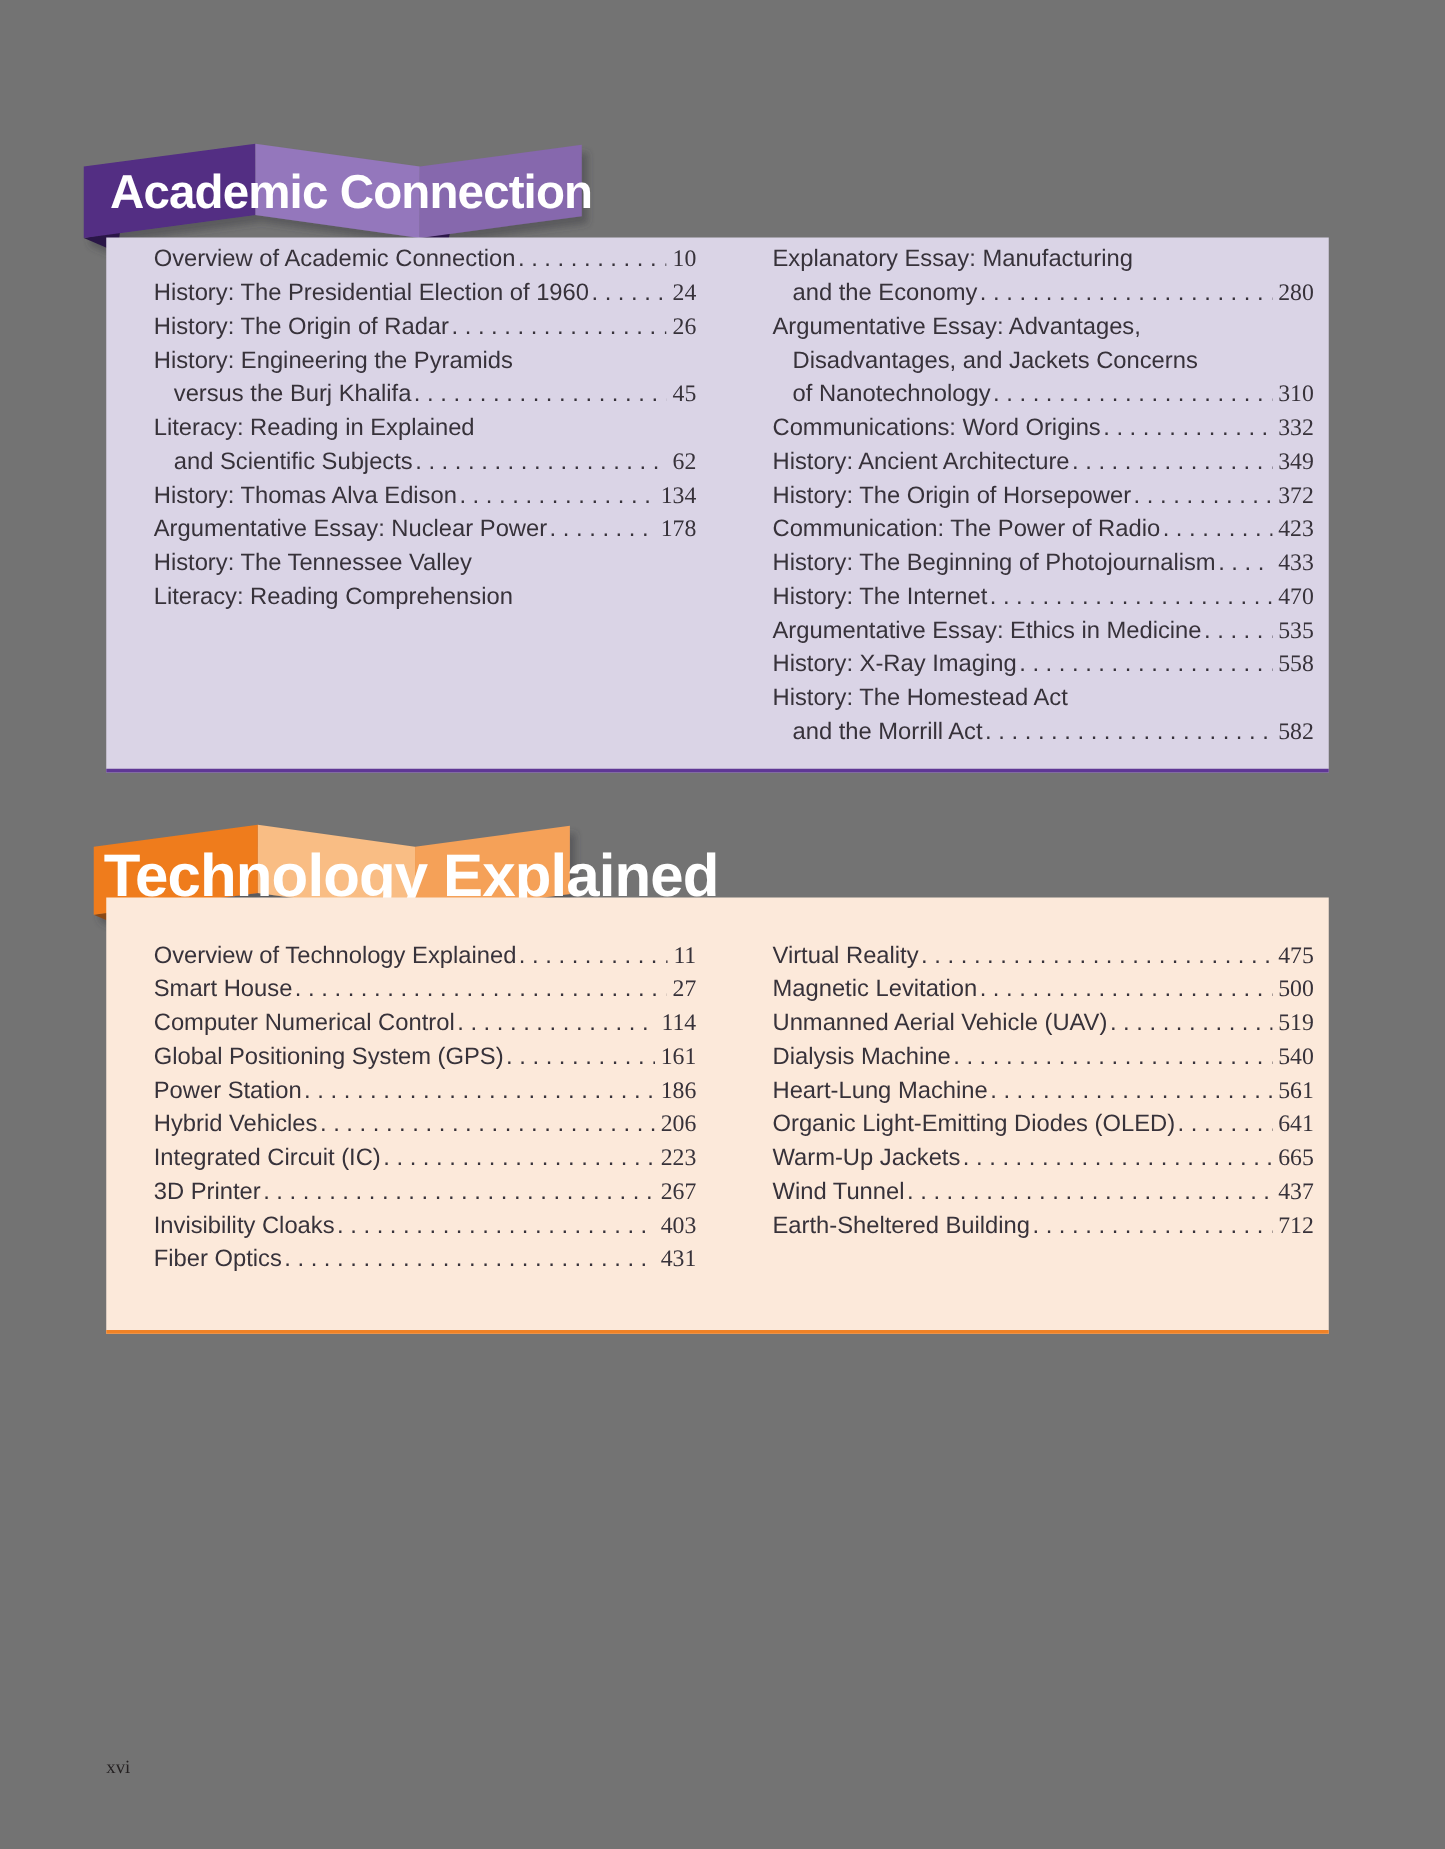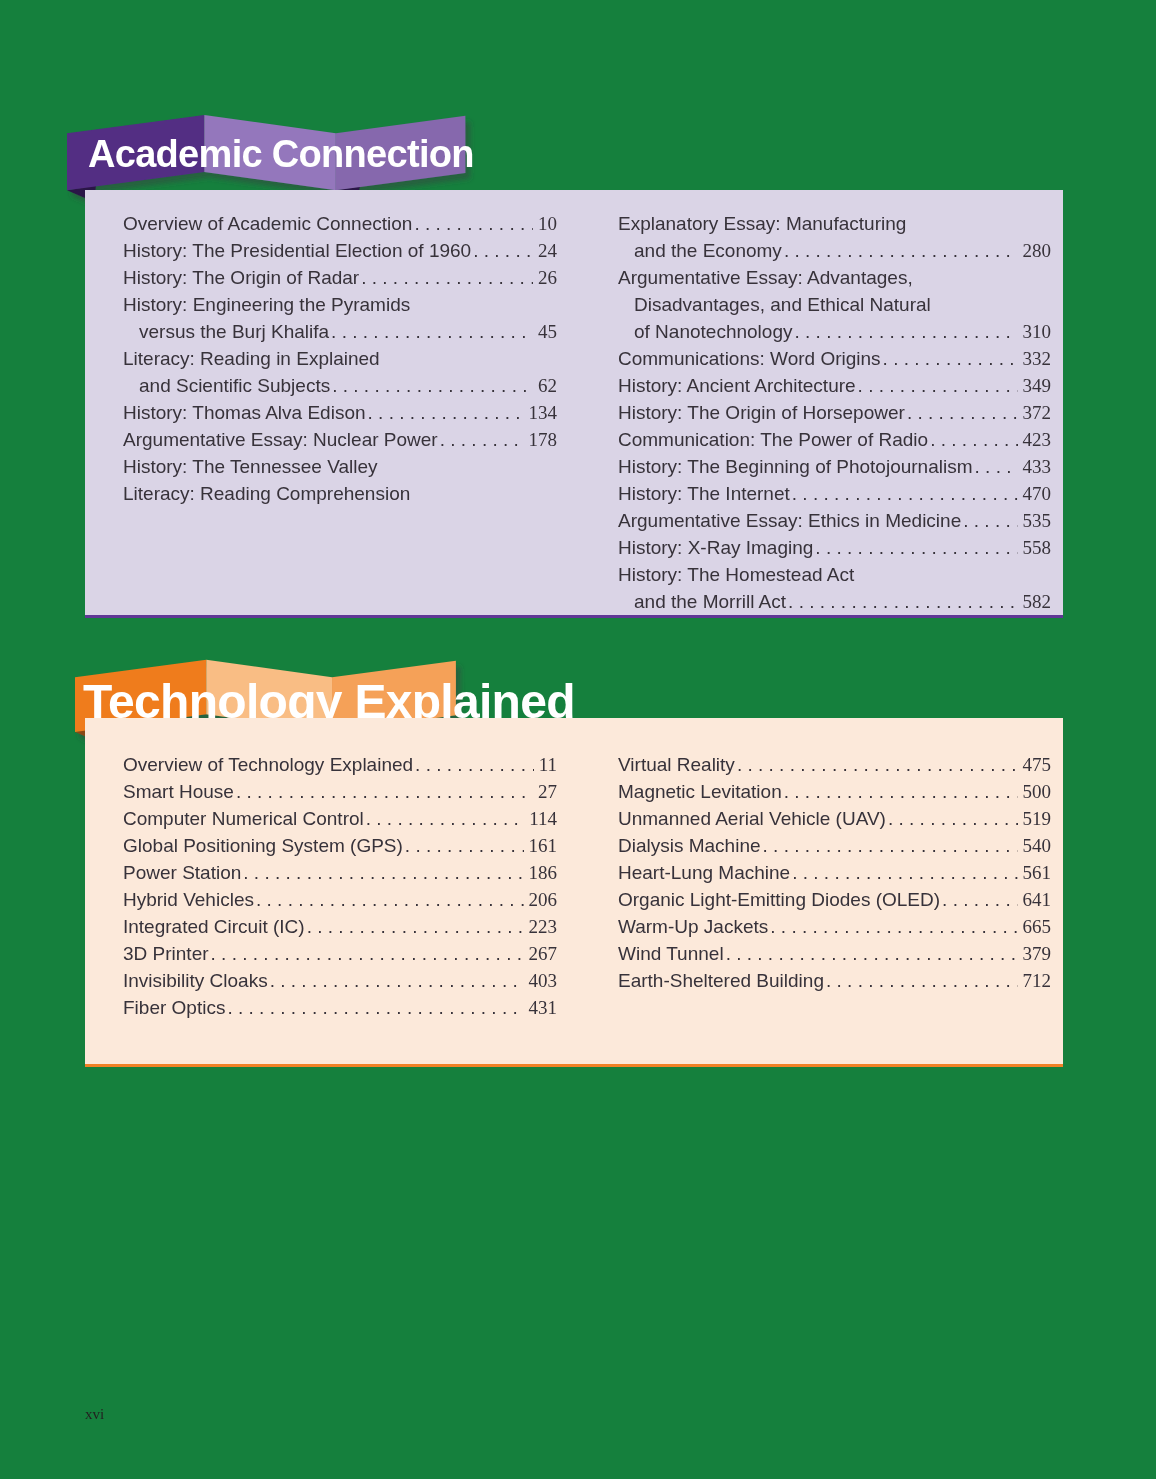--- a/index.html
+++ b/index.html
@@ -1,19 +1,19 @@
 <!DOCTYPE html>
 <html><head>
 <meta charset="utf-8">
 <style>
   html,body { margin:0; padding:0; background:#ffffff; }
   #canvas {
     position:relative;
     width:1156px; height:1479px;
-    background:#15803d;
+    background:#737373;
     font-family:"Liberation Sans", sans-serif;
     overflow:hidden;
   }
 
   
   .banner { position:absolute; }
   .banner svg { display:block; overflow:visible; }
   .banner-0 { left:67px; top:112px; }
   .banner-0 svg { width:410px; height:97px; }
   .banner-1 { left:75px; top:657px; }
@@ -40,21 +40,21 @@
     position:absolute;
     left:85px;
     width:978px;
     box-sizing:border-box;
     background:var(--panel-bg);
     border-bottom:3px solid var(--panel-border);
     display:flex;
     padding-left:38px;
     padding-right:12px;
   }
-  .panel-0 { top:190px; height:428px; padding-top:20px; }
+  .panel-0 { top:190px; height:428px; padding-top:4px; }
   .panel-1 { top:718px; height:349px; padding-top:33px; }
 
   .col { min-width:0; }
   .col-0 { flex:0 0 434px; margin-right:61px; }
   .col-1 { flex:1 1 auto; }
 
   .entry { color:var(--text); font-size:19px; line-height:27px; }
   .line  { display:flex; align-items:baseline; }
   .line.cont { padding-left:16px; }
   .t  { white-space:nowrap; flex:0 0 auto; }
@@ -179,21 +179,21 @@
               <span class="t">and the Economy</span>
               <span class="dots"></span>
               <span class="pg">280</span>
             </div>
           </div>
           <div class="entry">
             <div class="line">
               <span class="t">Argumentative Essay: Advantages,</span>
             </div>
             <div class="line cont">
-              <span class="t">Disadvantages, and Ethical Natural</span>
+              <span class="t">Disadvantages, and Jackets Concerns</span>
             </div>
             <div class="line cont">
               <span class="t">of Nanotechnology</span>
               <span class="dots"></span>
               <span class="pg">310</span>
             </div>
           </div>
           <div class="entry">
             <div class="line">
               <span class="t">Communications: Word Origins</span>
@@ -402,21 +402,21 @@
             <div class="line">
               <span class="t">Warm-Up Jackets</span>
               <span class="dots"></span>
               <span class="pg">665</span>
             </div>
           </div>
           <div class="entry">
             <div class="line">
               <span class="t">Wind Tunnel</span>
               <span class="dots"></span>
-              <span class="pg">379</span>
+              <span class="pg">437</span>
             </div>
           </div>
           <div class="entry">
             <div class="line">
               <span class="t">Earth-Sheltered Building</span>
               <span class="dots"></span>
               <span class="pg">712</span>
             </div>
           </div>
         </div>

